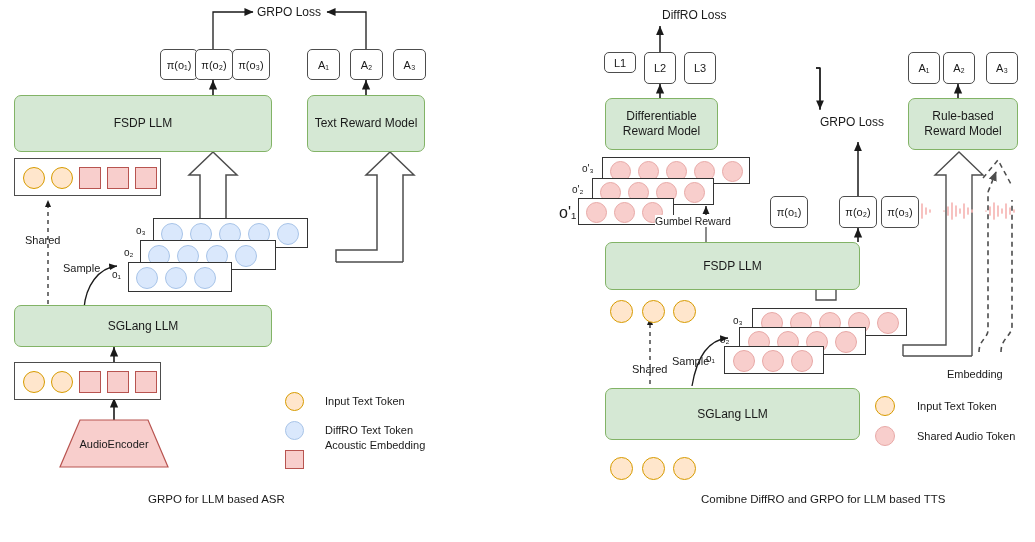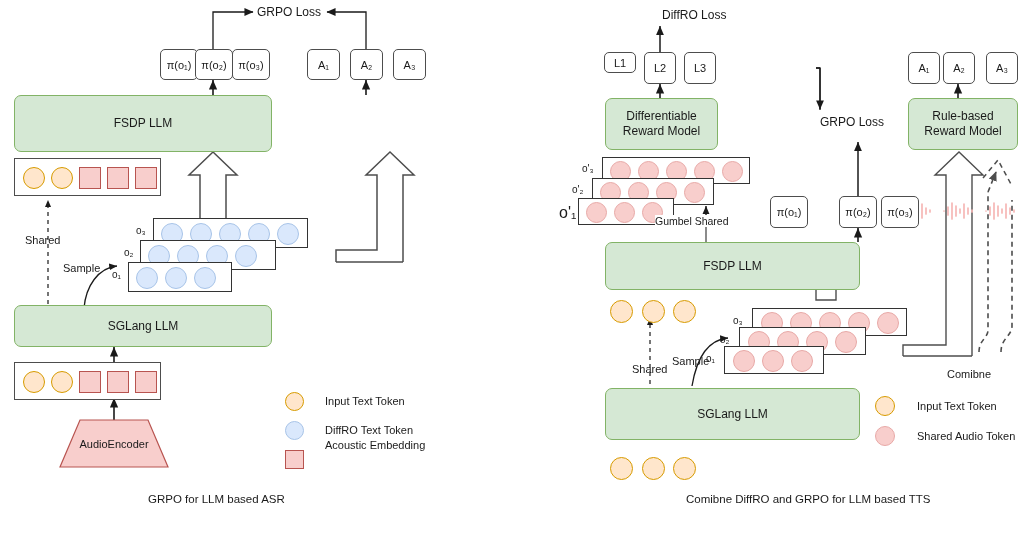--- a/index.html
+++ b/index.html
@@ -69,20 +69,21 @@
 
   <div class="abs small-box" style="left:160px;top:49px;width:38px;height:31px;">π(o₁)</div>
   <div class="abs small-box" style="left:195px;top:49px;width:38px;height:31px;">π(o₂)</div>
   <div class="abs small-box" style="left:232px;top:49px;width:38px;height:31px;">π(o₃)</div>
 
   <div class="abs small-box" style="left:307px;top:49px;width:33px;height:31px;">A₁</div>
   <div class="abs small-box" style="left:350px;top:49px;width:33px;height:31px;">A₂</div>
   <div class="abs small-box" style="left:393px;top:49px;width:33px;height:31px;">A₃</div>
 
   <div class="abs green-box" style="left:14px;top:95px;width:258px;height:57px;">FSDP LLM</div>
+  <div class="abs green-box" style="left:307px;top:95px;width:118px;height:57px;">Text Reward Model</div>
   <div class="abs green-box" style="left:14px;top:305px;width:258px;height:42px;">SGLang LLM</div>
 
   <div class="abs" style="left:60px;top:420px;width:108px;height:39px;">
     <svg width="108" height="48" style="position:absolute;left:0;top:0;">
       <polygon points="20,0 88,0 108,47 0,47" fill="#f8cecc" stroke="#b85450" stroke-width="1.2"></polygon>
     </svg>
     <div class="abs lbl" style="left:0;top:0;width:108px;height:48px;display:flex;align-items:center;justify-content:center;font-size:11px;">AudioEncoder</div>
   </div>
 
   <div class="abs plain-box" style="left:14px;top:158px;width:147px;height:38px;">
@@ -240,21 +241,21 @@
   </div>
   <div class="abs lbl" style="left:52px;top:184px;font-size:10px;">o'₂</div>
 
   <div class="abs seq-box" style="left:58px;top:198px;width:96px;height:27px;">
     <div class="abs tok tok-out-audio" style="left:7px;top:3px;width:21px;height:21px;"></div>
     <div class="abs tok tok-out-audio" style="left:35px;top:3px;width:21px;height:21px;"></div>
     <div class="abs tok tok-out-audio" style="left:63px;top:3px;width:21px;height:21px;"></div>
   </div>
   <div class="abs lbl" style="left:39px;top:204px;font-size:16px;">o'₁</div>
 
-  <div class="abs lbl" style="left:135px;top:215px;background:#fff;font-size:10.5px;">Gumbel Shared</div>
+  <div class="abs lbl" style="left:135px;top:215px;background:#fff;font-size:10.5px;">Gumbel Reward</div>
 
   <div class="abs small-box" style="left:250px;top:196px;width:38px;height:32px;">π(o₁)</div>
   <div class="abs small-box" style="left:319px;top:196px;width:38px;height:32px;">π(o₂)</div>
   <div class="abs small-box" style="left:361px;top:196px;width:38px;height:32px;">π(o₃)</div>
 
   <div class="abs" style="left:90px;top:300px;">
     <div class="abs tok tok-in" style="left:0;top:0;width:23px;height:23px;"></div>
     <div class="abs tok tok-in" style="left:32px;top:0;width:23px;height:23px;"></div>
     <div class="abs tok tok-in" style="left:63px;top:0;width:23px;height:23px;"></div>
   </div>
@@ -285,23 +286,23 @@
   </div>
   <div class="abs lbl" style="left:200px;top:334px;font-size:10px;">o₂</div>
 
   <div class="abs seq-box" style="left:204px;top:346px;width:100px;height:28px;">
     <div class="abs tok tok-out-audio" style="left:8px;top:3px;width:22px;height:22px;"></div>
     <div class="abs tok tok-out-audio" style="left:37px;top:3px;width:22px;height:22px;"></div>
     <div class="abs tok tok-out-audio" style="left:66px;top:3px;width:22px;height:22px;"></div>
   </div>
   <div class="abs lbl" style="left:186px;top:353px;font-size:10px;">o₁</div>
 
-  <div class="abs lbl" style="left:427px;top:368px;">Comibne</div>
+  <div class="abs lbl" style="left:427px;top:368px;">Embedding</div>
 
   <div class="abs" style="left:355px;top:396px;">
     <div class="abs tok tok-in" style="left:0;top:0;width:20px;height:20px;"></div>
     <div class="abs lbl" style="left:42px;top:4px;">Input Text Token</div>
     <div class="abs tok tok-out-audio" style="left:0;top:30px;width:20px;height:20px;"></div>
     <div class="abs lbl" style="left:42px;top:34px;">Shared Audio Token</div>
   </div>
 
-  <div class="abs caption" style="left:166px;top:493px;">Comibne DiffRO and GRPO for LLM based TTS</div>
+  <div class="abs caption" style="left:181px;top:493px;">Comibne DiffRO and GRPO for LLM based TTS</div>
 </div>
 
 </body></html>

